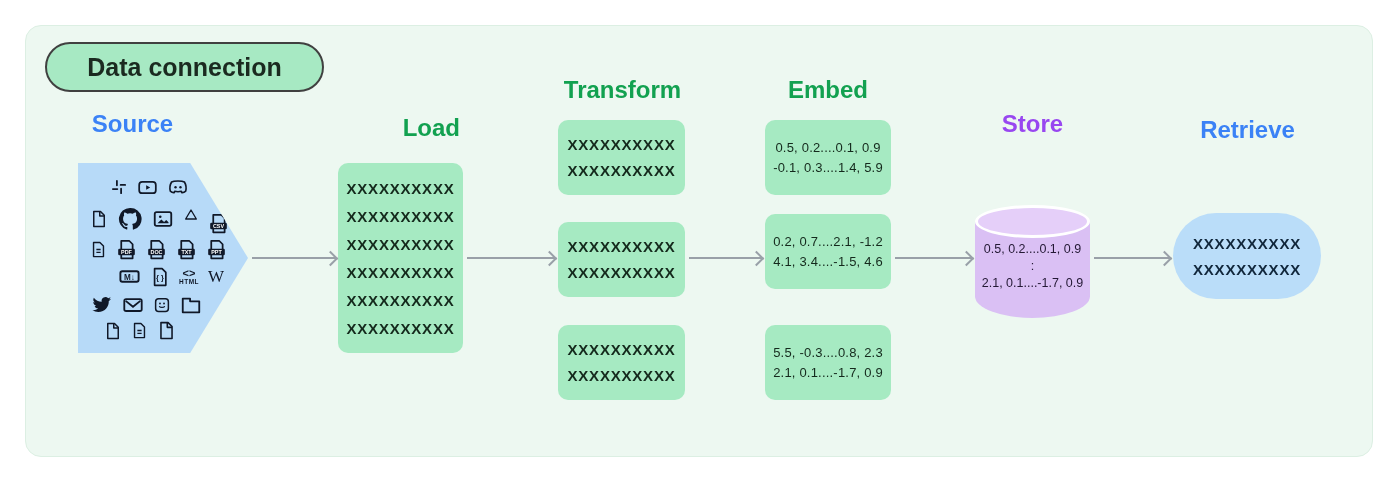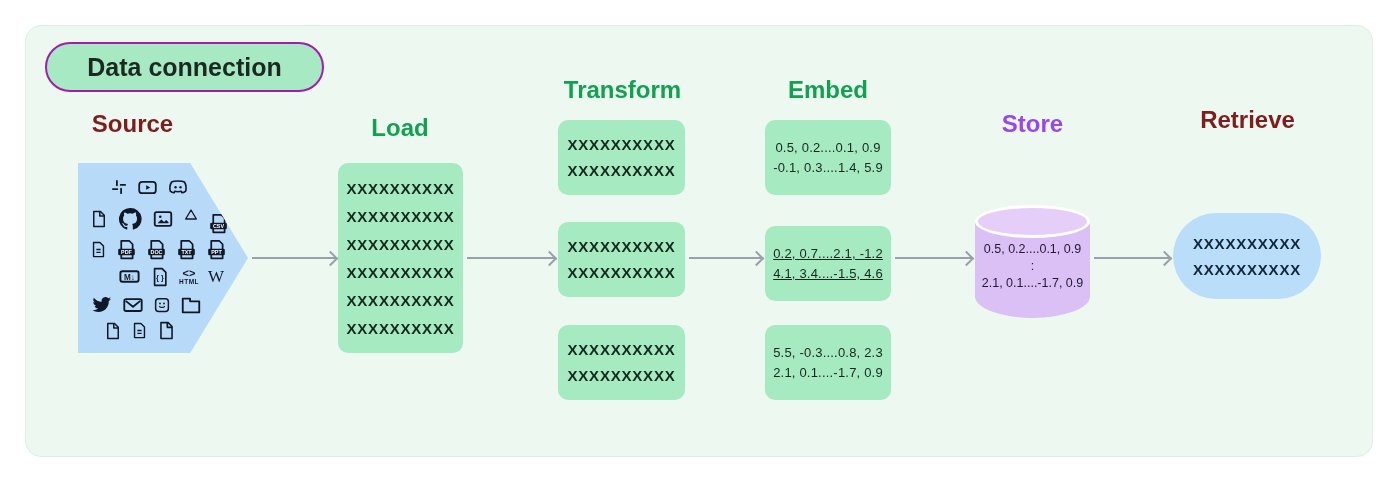--- a/index.html
+++ b/index.html
@@ -1,25 +1,25 @@
 <!DOCTYPE html>
 <html><head>
 <meta charset="utf-8">
 <style>
   html,body{margin:0;padding:0;background:#fff;}
   .stage{position:relative;width:1400px;height:484px;background:#ffffff;
          font-family:"Liberation Sans",sans-serif;overflow:hidden;}
   .card{position:absolute;left:25px;top:25px;width:1346px;height:430px;
         background:#EDF8F1;border:1px solid #DCEFE3;border-radius:16px;}
   .badge{position:absolute;left:45px;top:42px;width:275px;height:46px;
-         background:#A7E9C3;border:2px solid #a21caf;border-radius:26px;
+         background:#A7E9C3;border:2px solid #404040;border-radius:26px;
          display:flex;align-items:center;justify-content:center;
          font-size:25px;font-weight:700;color:#1B2A20;}
   .heading{position:absolute;font-size:24px;font-weight:700;text-align:center;}
-  .h-blue{color:#7f1d1d;} .h-green{color:#12A150;} .h-purple{color:#9847F0;}
+  .h-blue{color:#3b82f6;} .h-green{color:#12A150;} .h-purple{color:#9847F0;}
 
   
   .source-shape{position:absolute;left:78px;top:163px;width:170px;height:190px;
         background:#B7DAF8;
         clip-path:polygon(0% 0%,66% 0%,100% 50%,66% 100%,0% 100%);
         color:#101828;}
   .icon-col{position:absolute;inset:0;display:flex;flex-direction:column;
         justify-content:center;gap:5px;padding:10px 48px 10px 12px;box-sizing:border-box;}
   .icon-row{display:flex;align-items:center;gap:9px;}
   .icon-row svg{display:block;}
@@ -64,25 +64,25 @@
 <body>
 
 <div class="stage">
   <div class="card"></div>
 
   <div class="badge">
     <span>Data connection</span>
   </div>
 
   <div class="heading h-blue" style="left:70px;top:110px;width:125px;">Source</div>
-  <div class="heading h-green" style="left:340px;top:114px;width:120px;">Load</div>
+  <div class="heading h-green" style="left:340px;top:114px;width:120px;text-align:right;">Load</div>
   <div class="heading h-green" style="left:545px;top:76px;width:155px;">Transform</div>
   <div class="heading h-green" style="left:765px;top:76px;width:126px;">Embed</div>
   <div class="heading h-purple" style="left:970px;top:110px;width:125px;">Store</div>
-  <div class="heading h-blue" style="left:1180px;top:106px;width:135px;">Retrieve</div>
+  <div class="heading h-blue" style="left:1180px;top:116px;width:135px;">Retrieve</div>
 
   <div class="source-shape">
     <div class="icon-col">
 
       <div class="icon-row" style="margin-left:20px;">
         <span>
             <svg viewBox="0 0 24 24" width="18" height="18">
               <g stroke="currentColor" stroke-width="2.4" stroke-linecap="round" fill="none">
                 <path d="M9.2 3.8v6"></path>
                 <path d="M14.8 14.2v6"></path>
@@ -266,21 +266,21 @@
   </div>
   <div class="gbox tbox" style="top:325px;">
     <span>XXXXXXXXXX</span>
     <span>XXXXXXXXXX</span>
   </div>
 
   <div class="gbox ebox" style="top:120px;">
     <span>0.5, 0.2....0.1, 0.9</span>
     <span>-0.1, 0.3....1.4, 5.9</span>
   </div>
-  <div class="gbox ebox" style="top:226px;text-decoration:underline;">
+  <div class="gbox ebox" style="top:214px;">
     <span>0.2, 0.7....2.1, -1.2</span>
     <span>4.1, 3.4....-1.5, 4.6</span>
   </div>
   <div class="gbox ebox" style="top:325px;text-align:center;">
     <span>5.5, -0.3....0.8, 2.3</span>
     <span>2.1, 0.1....-1.7, 0.9</span>
   </div>
 
   <div class="cyl">
     <div class="cyl-body"></div>

